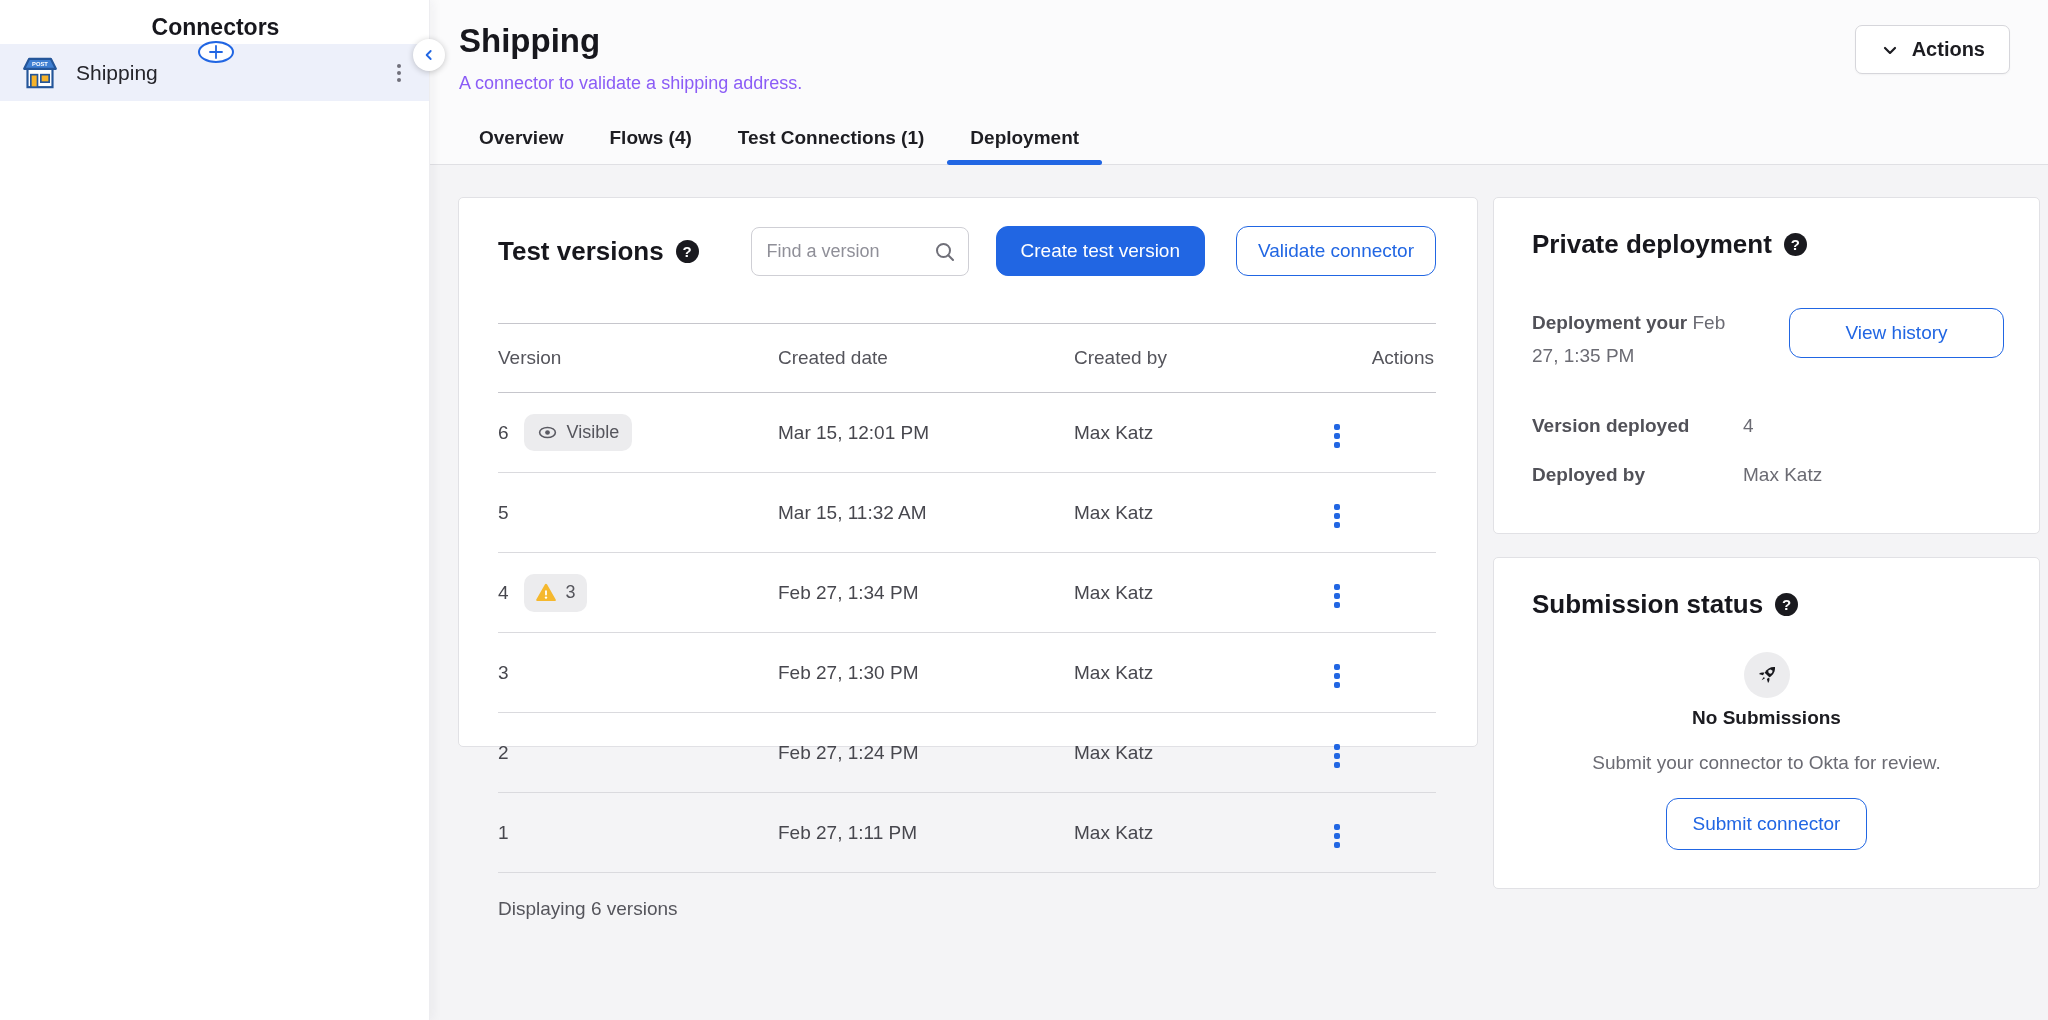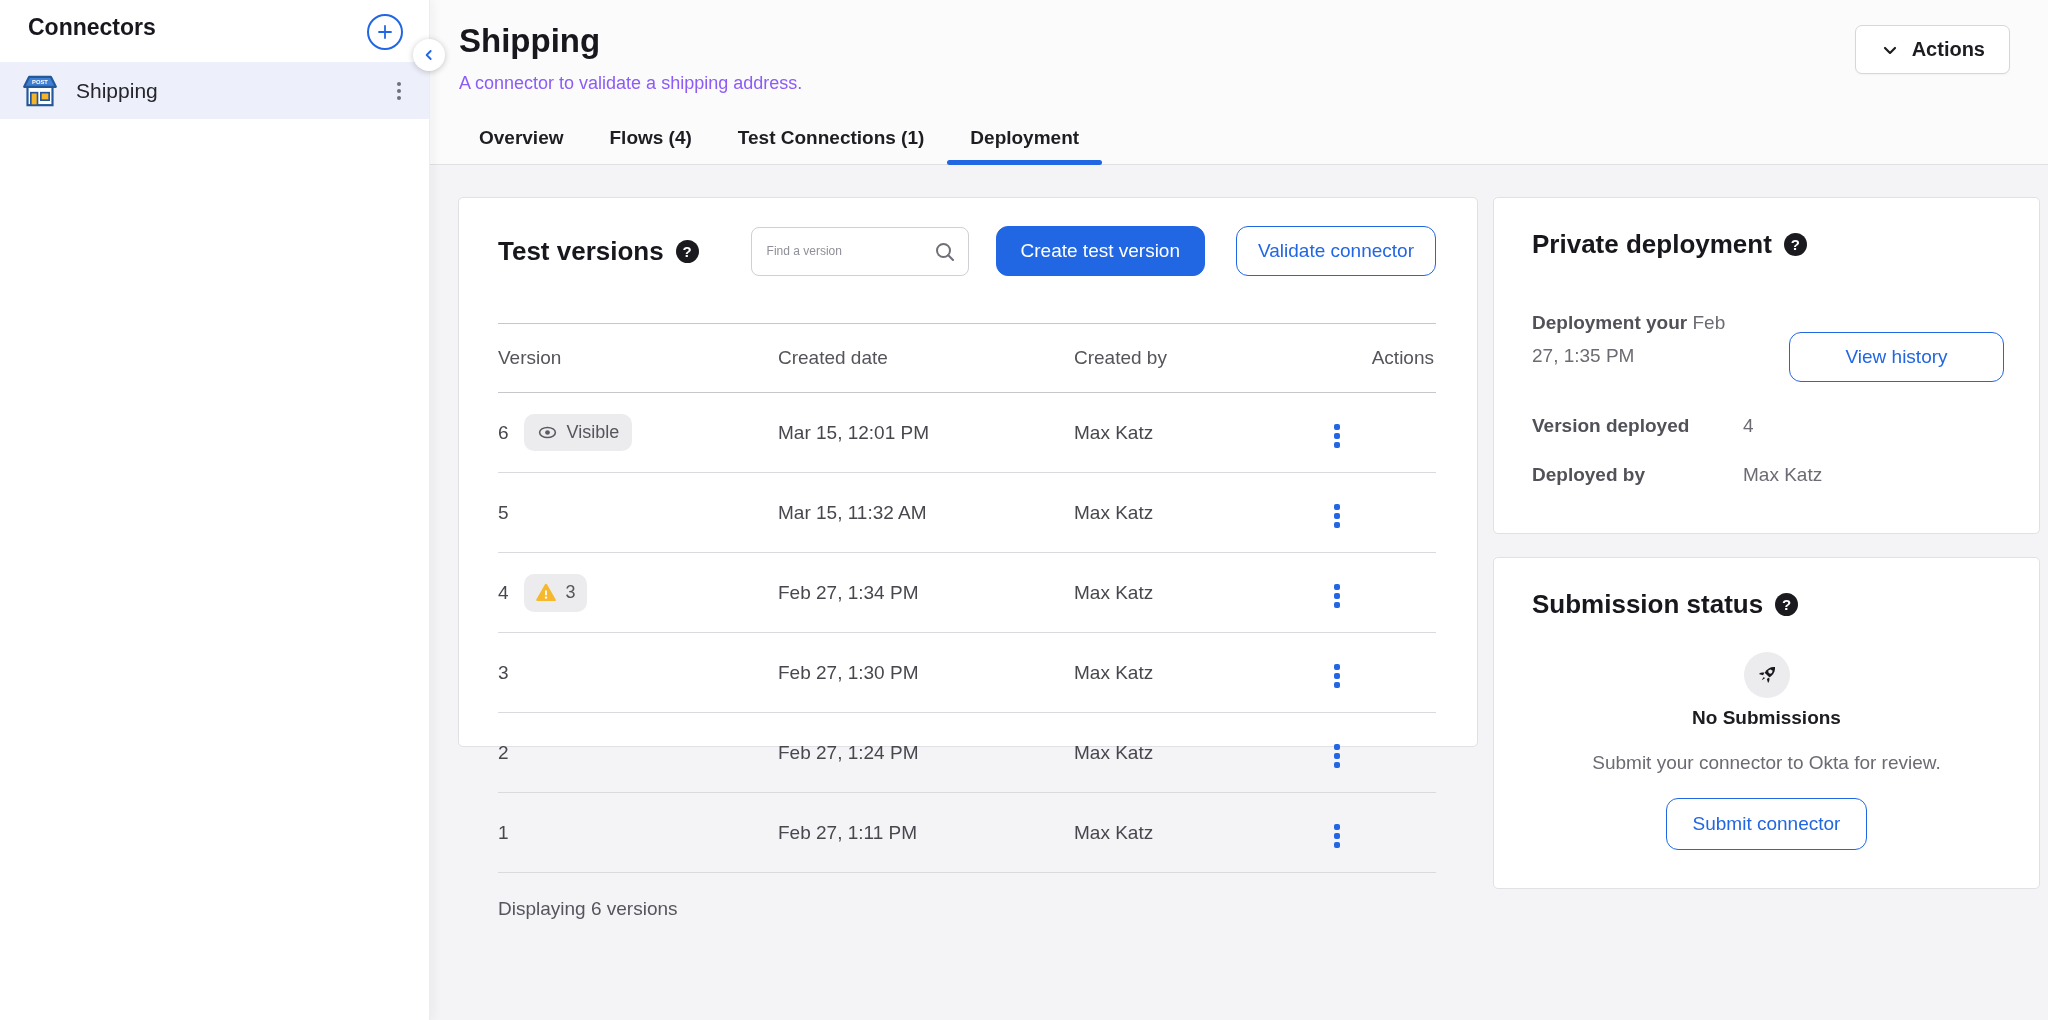--- a/index.html
+++ b/index.html
@@ -9,22 +9,22 @@
     display:flex; background:#f4f4f6; color:#1c1c21; position:relative;
   }
 
   
   .sidebar {
     width:430px; height:1020px; background:#ffffff; flex:0 0 430px;
     border-right:1px solid #ededf0; box-shadow:3px 0 10px rgba(30,30,60,.05);
     position:relative; z-index:2;
   }
   .sidebar-header {
-    display:flex; align-items:flex-start; justify-content:space-between;
-    padding:14px 26px 14px 28px; height:62px;
+    display:flex; align-items:center; justify-content:space-between;
+    padding:14px 26px 14px 28px; height:44px;flex-direction:column;
   }
   .sidebar-header h2 { font-size:23px; font-weight:700; color:#17171d; }
   .add-btn {
     width:36px; height:36px; border-radius:50%; background:#fff;
     border:2px solid #2166e3; display:flex; align-items:center; justify-content:center;
     cursor:pointer; padding:0;
   }
   .connector-item {
     display:flex; align-items:center; height:57px; padding:0 24px 0 20px;
     cursor:pointer; gap:16px;
@@ -75,21 +75,21 @@
   .panel-heading { font-size:26px; font-weight:700; color:#17171d; display:flex; align-items:center; }
   .help-icon {
     width:23px; height:23px; border-radius:50%; background:#1a1a1f; color:#fff;
     font-size:15px; font-weight:700; display:inline-flex; align-items:center; justify-content:center;
     margin-left:12px; cursor:pointer; flex:0 0 23px;
   }
   .help-icon::before { content:"?"; }
   .search-box { position:relative; margin-left:auto; }
   .search-box input {
     width:218px; height:49px; border:1px solid #cfcfd5; border-radius:8px;
-    font-family:inherit; font-size:12px; color:#3f3f46; padding:0 44px 0 15px; background:#fff; outline:none;
+    font-family:inherit; font-size:18px; color:#3f3f46; padding:0 44px 0 15px; background:#fff; outline:none;
   }
   .search-box input::placeholder { color:#8f8f98; }
   .search-box svg { position:absolute; right:12px; top:13px; pointer-events:none; }
   .btn {
     height:50px; border-radius:12px; font-family:inherit; font-size:19px; cursor:pointer;
     display:inline-flex; align-items:center; justify-content:center;
   }
   .btn.primary { background:#2166e3; color:#fff; border:1px solid #2166e3; padding:0 24px; margin-left:27px; }
   .btn.outline { background:#fff; color:#2166e3; border:1px solid #2166e3; padding:0 21px; }
   .toolbar .btn.outline { margin-left:31px; }
@@ -113,21 +113,21 @@
   
   .right-col { width:547px; flex:0 0 547px; display:flex; flex-direction:column; gap:23px; }
   .deploy-card { height:337px; padding:31px 38px; position:relative; }
   .submission-card { height:332px; padding:31px 38px; }
   .deploy-para { margin-top:46px; width:218px; font-size:19px; line-height:33px; }
   .kv-label { font-weight:700; color:#515158; }
   .kv-value { color:#6b6b73; }
   .kv { display:grid; grid-template-columns:211px 1fr; font-size:19px; margin-top:43px; }
   .kv + .kv { margin-top:27px; }
   .view-history {
-    position:absolute; top:134px; right:35px; width:215px; height:50px;
+    position:absolute; top:110px; right:35px; width:215px; height:50px;
   }
   .sub-center { text-align:center; }
   .rocket-circle {
     width:46px; height:46px; border-radius:50%; background:#ececee;
     display:inline-flex; align-items:center; justify-content:center; margin-top:32px;
   }
   .no-sub { font-size:19px; font-weight:700; color:#1c1c21; margin-top:9px; }
   .sub-msg { font-size:19px; color:#6b6b73; margin-top:23px; }
   .submit-btn-wrap { margin-top:24px; }
   .btn.submit { height:52px; padding:0 26px; }

